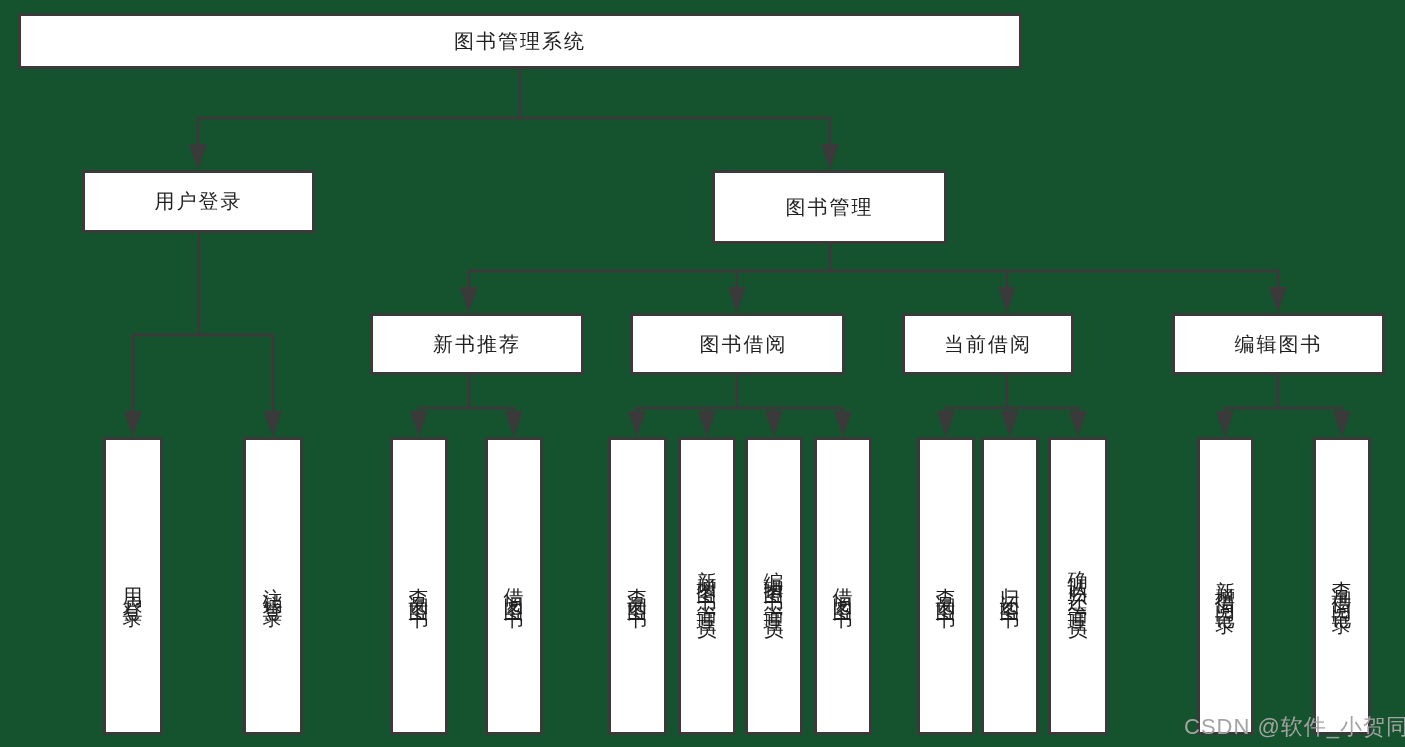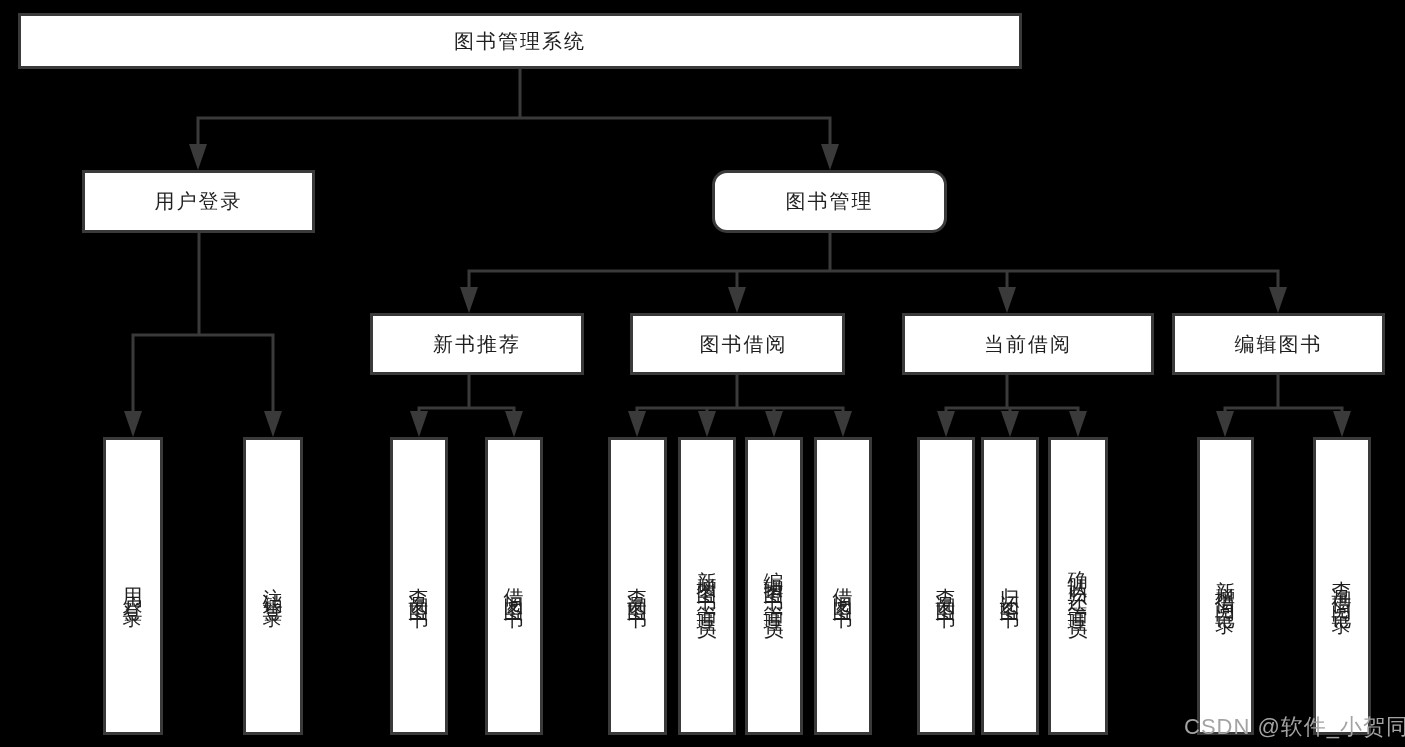--- a/index.html
+++ b/index.html
@@ -1,19 +1,19 @@
 <!DOCTYPE html>
 <html><head>
 <meta charset="utf-8">
 <style>
   html,body{margin:0;padding:0;background:#ffffff;}
   .canvas{
     position:relative;
     width:1405px;height:747px;
-    background:#000000;
+    background:#14532d;
     font-family:"Liberation Sans","DejaVu Sans",sans-serif;
     color:#1f1f1f;
     overflow:hidden;
   }
   svg.connectors{position:absolute;left:0;top:0;z-index:1;}
   .box{
     position:absolute;
     box-sizing:border-box;
     border:3px solid #3a3a3a;
     background:#ffffff;
@@ -42,24 +42,24 @@
     left:1184px;top:712px;
     font-size:22px;
     color:#a3a3a3;
     letter-spacing:1px;
     z-index:3;
     white-space:nowrap;
   }
   
   #root{left:18px;top:13px;width:1004px;height:56px;}
   #l2-user{left:82px;top:170px;width:233px;height:63px;}
-  #l2-book{left:712px;top:170px;width:235px;height:63px;border-radius:15px;}
+  #l2-book{left:712px;top:170px;width:235px;height:74px;}
   #l3-newbook{left:362px;top:313px;width:214px;height:62px;margin-left:8px;}
   #l3-borrow{left:630px;top:313px;width:215px;height:62px;padding-left:12px;}
-  #l3-current{left:902px;top:313px;width:252px;height:62px;}
+  #l3-current{left:902px;top:313px;width:172px;height:62px;}
   #l3-records{left:1172px;top:313px;width:213px;height:62px;}
   .leaf{top:437px;height:298px;}
   #g1-1{left:103px;width:60px;}
   #g1-2{left:243px;width:60px;}
   #g2-1{left:390px;width:58px;}
   #g2-2{left:485px;width:58px;}
   #g3-1{left:608px;width:59px;}
   #g3-2{left:678px;width:58px;}
   #g3-3{left:745px;width:58px;}
   #g3-4{left:814px;width:58px;}

